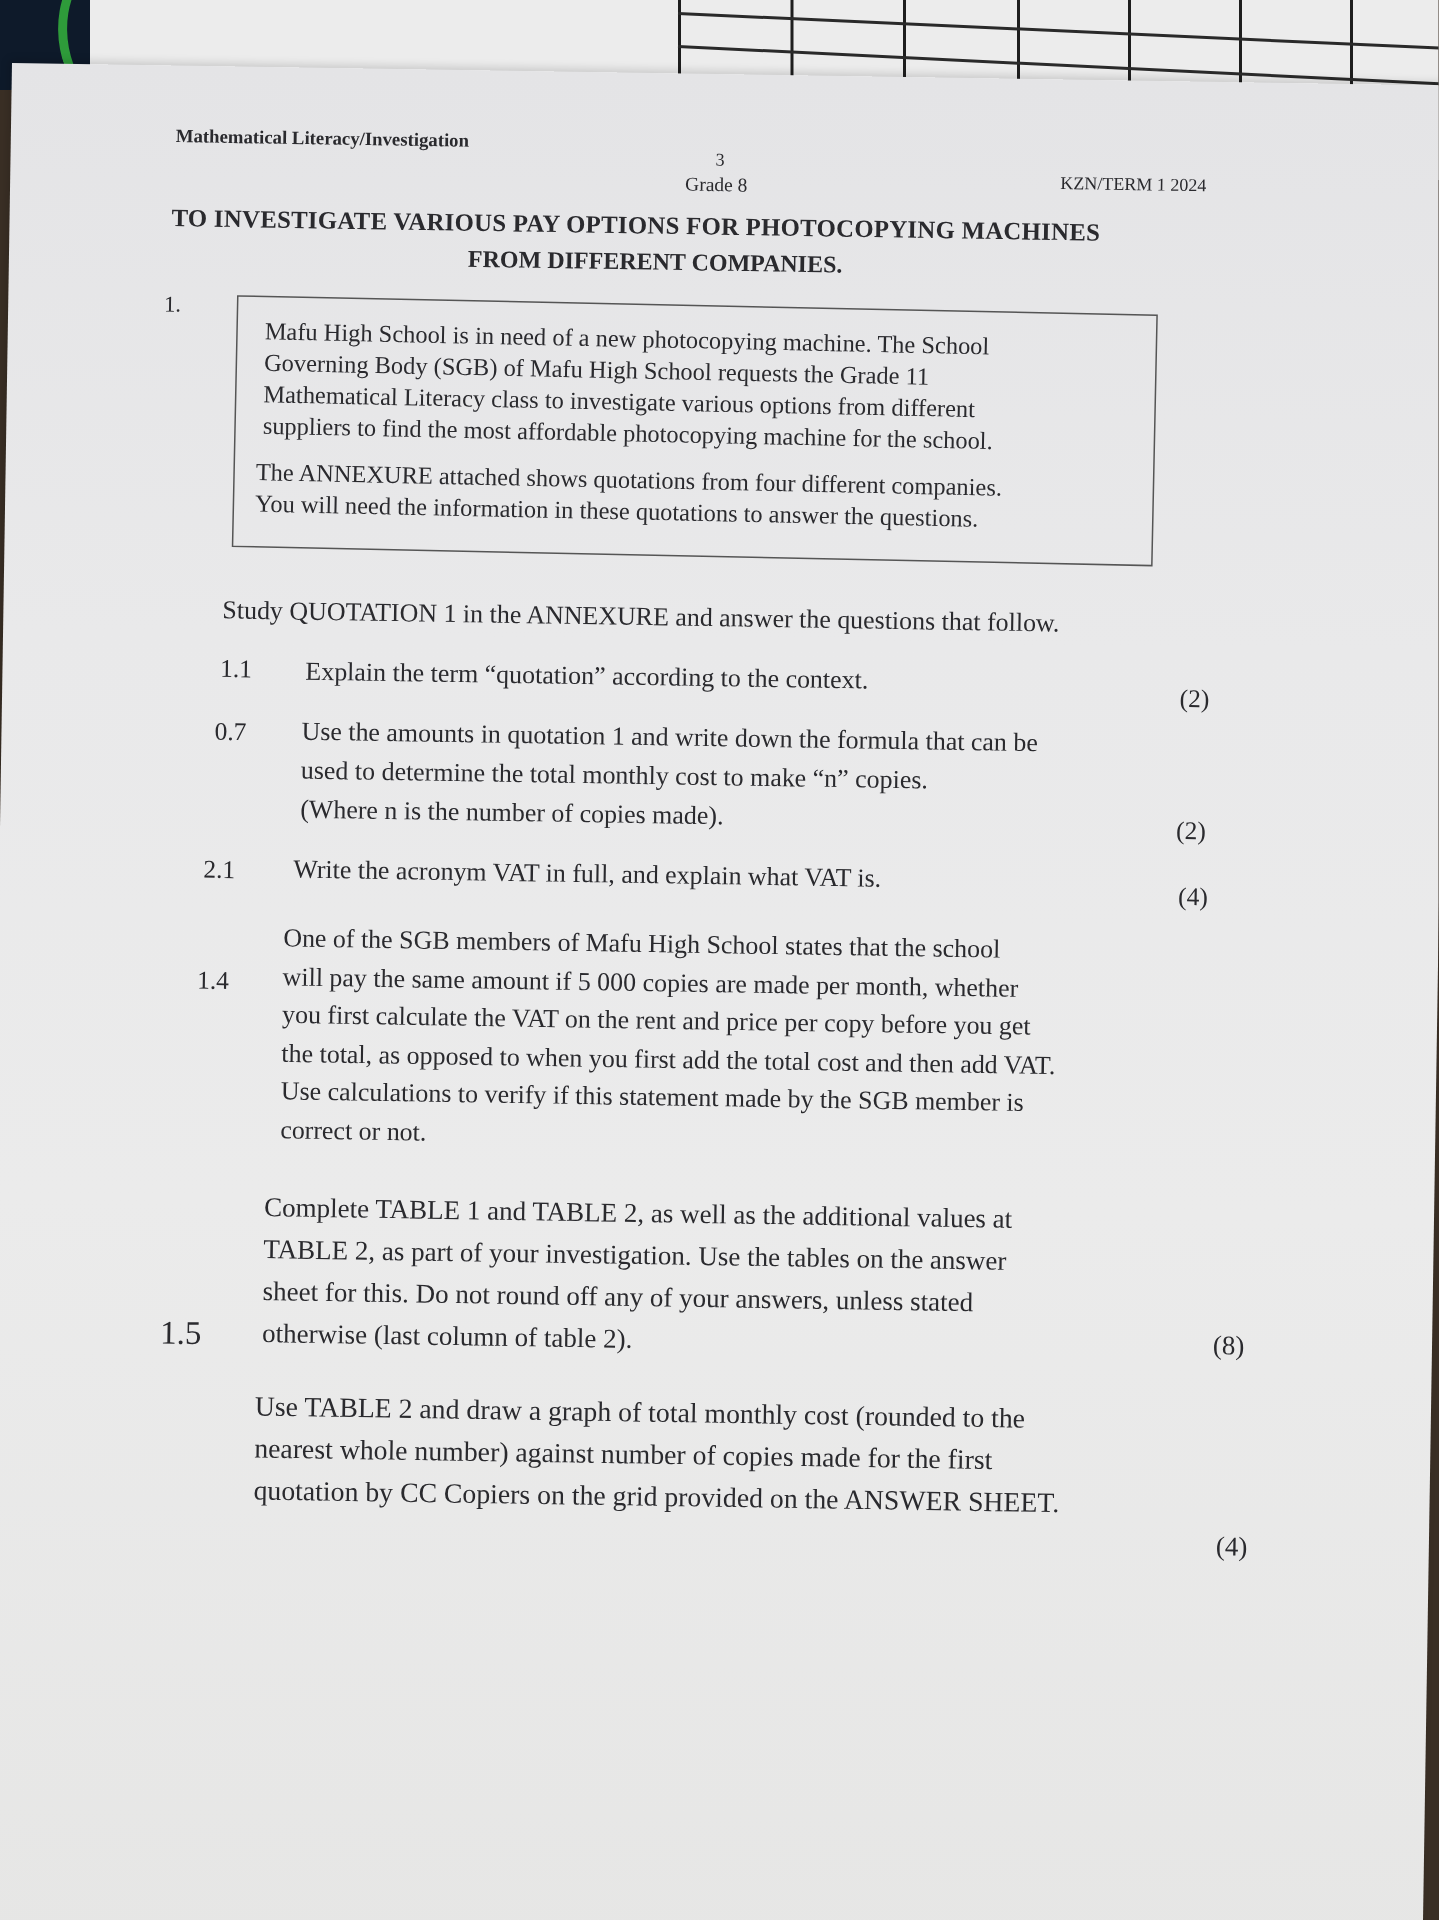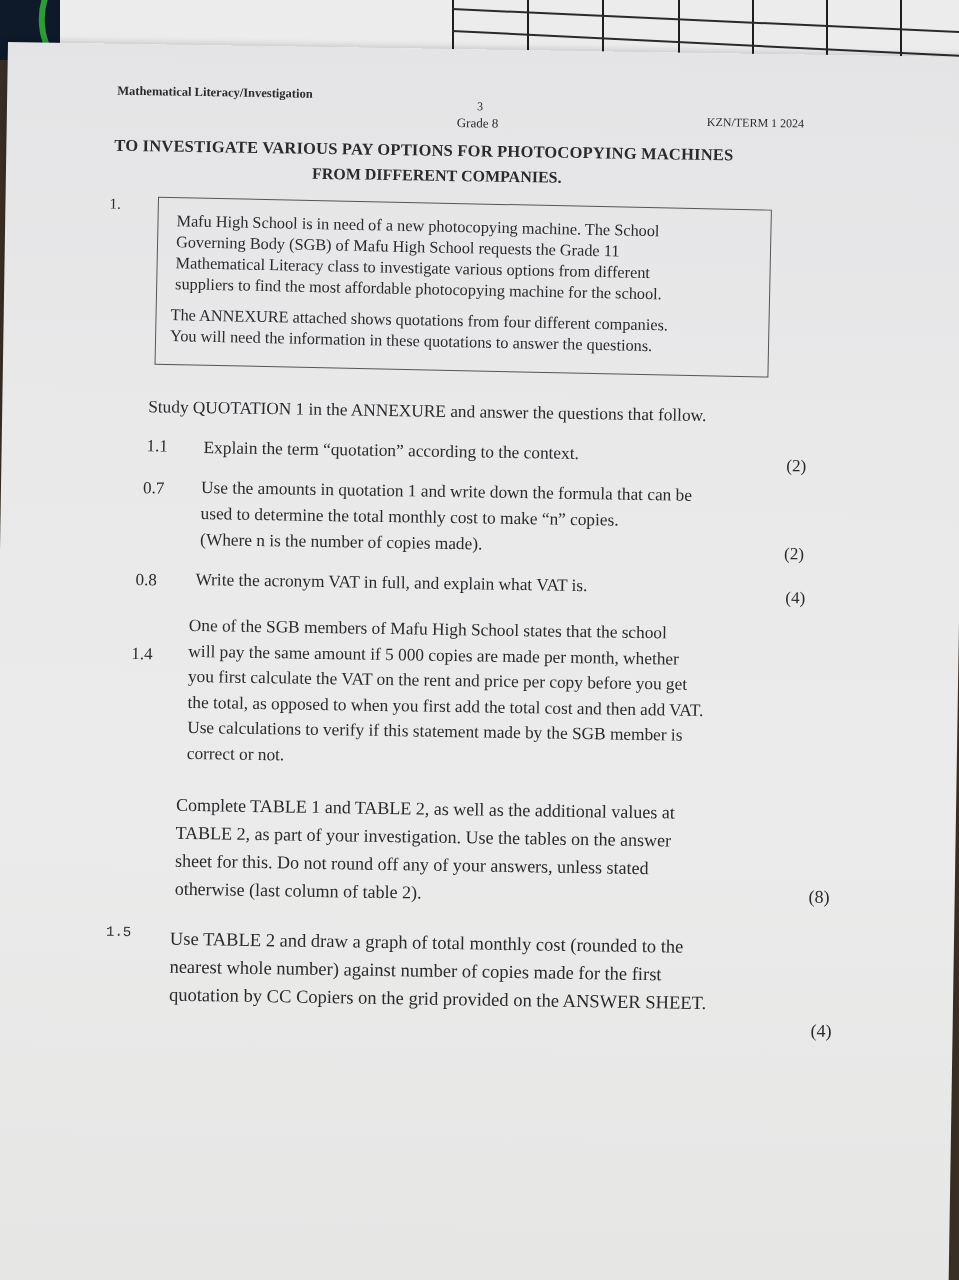--- a/index.html
+++ b/index.html
@@ -107,42 +107,42 @@
   <div class="abs marks" style="left:785px; top:402px;">(2)</div>
 
   <div class="abs q-label" style="left:142px; top:434px;">0.7</div>
   <div class="abs q-text" style="left:200px; top:430px;">
     <div>Use the amounts in quotation 1 and write down the formula that can be</div>
     <div>used to determine the total monthly cost to make “n” copies.</div>
     <div>(Where n is the number of copies made).</div>
   </div>
   <div class="abs marks" style="left:784px; top:490px;">(2)</div>
 
-  <div class="abs q-label" style="left:136px; top:526px;">0.8</div>
+  <div class="abs q-label" style="left:136px; top:526px;">2.1</div>
   <div class="abs q-text" style="left:196px; top:522px;">Write the acronym VAT in full, and explain what VAT is.</div>
   <div class="abs marks" style="left:786px; top:534px;">(4)</div>
 
   <div class="abs q-label" style="left:133px; top:600px;">1.4</div>
   <div class="abs q-text" style="left:190px; top:568px; line-height:25.5px;">
     <div>One of the SGB members of Mafu High School states that the school</div>
     <div>will pay the same amount if 5 000 copies are made per month, whether</div>
     <div>you first calculate the VAT on the rent and price per copy before you get</div>
     <div>the total, as opposed to when  you first add the total  cost and then add VAT.</div>
     <div>Use calculations to verify if this statement made by the SGB member is</div>
     <div>correct or not.</div>
   </div>
   <div class="abs q-text" style="left:180px; top:746px; font-size:18px; line-height:28px;">
     <div>Complete TABLE 1 and TABLE 2, as well as the additional values at</div>
     <div>TABLE 2, as part of your investigation. Use the tables on the answer</div>
     <div>sheet for this. Do not round off any of your answers, unless stated</div>
     <div>otherwise (last column of table 2).</div>
   </div>
   <div class="abs marks" style="left:814px; top:832px; font-size:18px;">(8)</div>
 
-  <div class="abs q-label" style="left:112px; top:880px; font-size:14px;font-family:Liberation Mono, monospace;">1.5</div>
+  <div class="abs q-label" style="left:112px; top:832px; font-size:22px;">1.5</div>
   <div class="abs q-text" style="left:176px; top:880px; font-size:18.5px; line-height:28px;">
     <div>Use TABLE 2 and draw a graph of total monthly cost (rounded to the</div>
     <div>nearest whole number) against number of copies made for the first</div>
     <div>quotation by CC Copiers on the grid provided on the ANSWER SHEET.</div>
   </div>
   <div class="abs marks" style="left:818px; top:966px; font-size:18px;">(4)</div>
 
 </div>
 
 </body></html>

